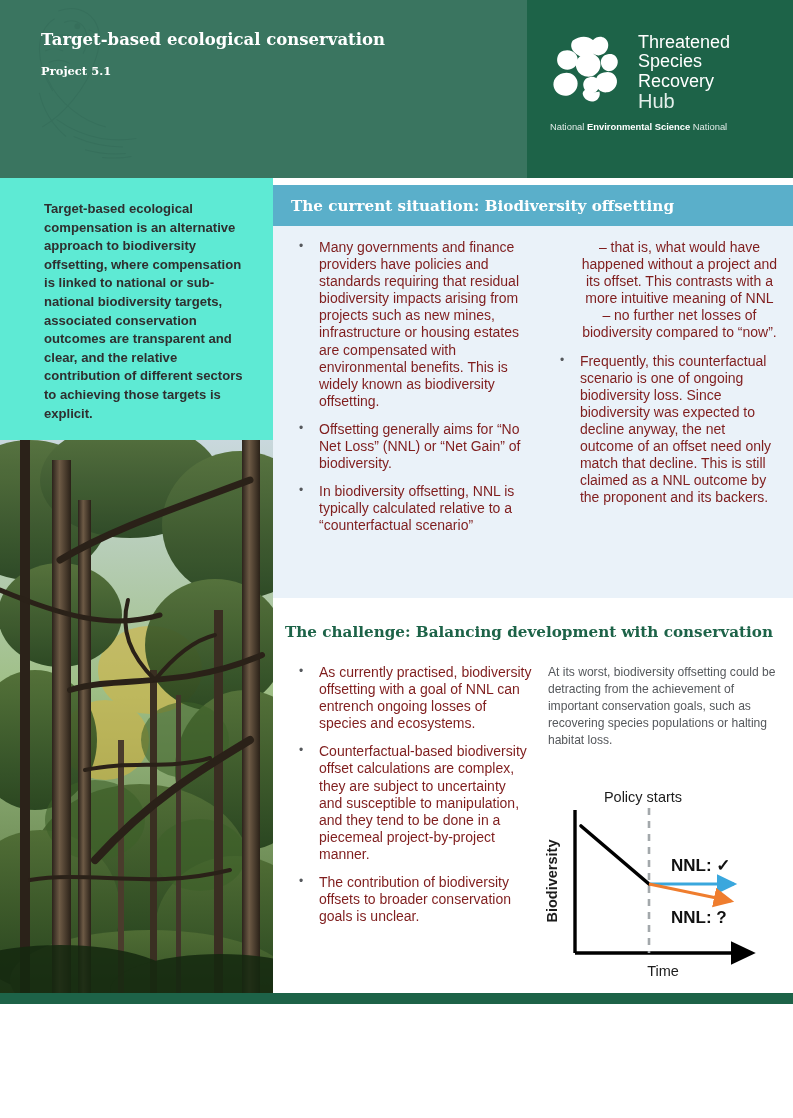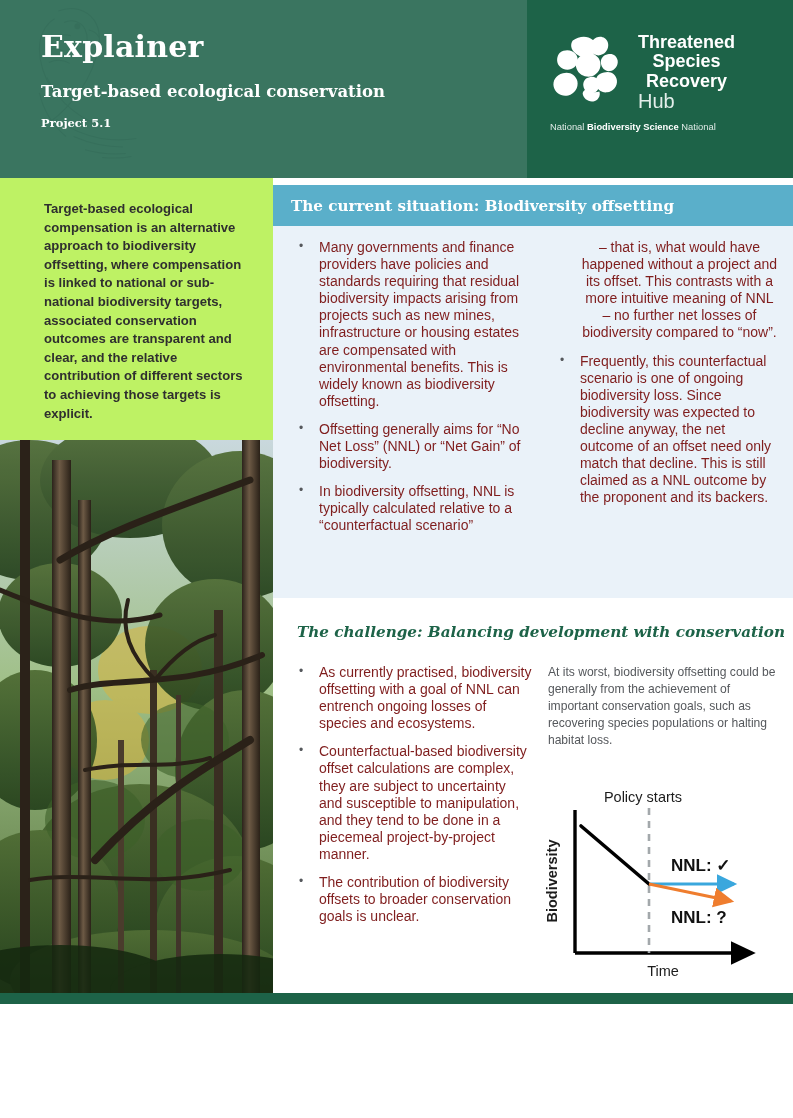--- a/index.html
+++ b/index.html
@@ -77,24 +77,23 @@
     align-items: flex-start;
   }
   .tsr-mark { width: 78px; height: 70px; flex: none; }
   .tsr-words {
     margin-left: 11px;
     color: #ffffff;
     font-family: "Liberation Sans", sans-serif;
     line-height: 1.08;
   }
   .tsr-words .w1, .tsr-words .w2, .tsr-words .w3 {
-    font-weight: bold;
+    font-weight: normal;
     font-size: 18px;
     display: block;
-    text-align: center;
   }
   .tsr-words .w4 {
     font-weight: normal;
     font-size: 20px;
     display: block;
     color: #e3eeea;
   }
   .nesp-line {
     position: absolute;
     left: 23px; top: 121px;
@@ -102,21 +101,21 @@
     color: #dfeae6;
     white-space: nowrap;
   }
   .nesp-line b { color: #ffffff; }
 
   
   .intro-block {
     position: absolute;
     left: 0; top: 178px;
     width: 273px; height: 262px;
-    background: #bef264;
+    background: #5eead4;
     box-sizing: border-box;
     padding: 22px 18px 0 44px;
   }
   .intro-text {
     font-size: 13.1px;
     line-height: 18.6px;
     font-weight: bold;
     color: #2f2f2f;
     margin: 0;
   }
@@ -151,22 +150,21 @@
     color: #ffffff;
   }
 
   .panel-green {
     position: absolute;
     left: 273px; top: 612px;
     width: 520px; height: 381px;
     background: #ffffff;
   }
   .panel-green-head {
-    padding: 11px 0 10px 24px;
-    font-style: italic;
+    padding: 11px 0 10px 12px;
   }
   .panel-green-head h2 {
     margin: 0;
     font-family: "DejaVu Serif", serif;
     font-weight: bold;
     font-size: 15.2px;
     color: #1d6348;
   }
 
   .cols {
@@ -247,21 +245,20 @@
         <path d="M70 132c14 10 30 17 47 20 12 2 25 2 37 0"></path>
         <path d="M88 150c16 7 34 11 52 11"></path>
         <path d="M100 164c14 4 29 5 43 4"></path>
         <path d="M118 172c10 1 21 1 31-1"></path>
         <path d="M58 60c6-3 13-3 19 0"></path>
         <path d="M62 72c7-3 15-3 22 1"></path>
         <path d="M66 46c6-3 13-4 19-2"></path>
       </g>
     </svg>
     <div class="header-left-text">
-      <h1 class="explainer-title">Explainer</h1>
       <div class="explainer-sub">Target-based ecological conservation</div>
       <div class="explainer-project">Project 5.1</div>
     </div>
   </div>
   <div class="header-right">
     <div class="tsr-logo-row">
       <svg class="tsr-mark" viewBox="0 0 100 92" aria-hidden="true">
         <g fill="#ffffff">
           <path d="M30 10c8-6 19-7 26-1 5 4 6 11 3 16-3 6-11 8-18 6-6-2-12-7-13-13-0.5-3 0.5-6 2-8z"></path>
           <path d="M61 6c6-3 13 0 15 6 2 6-1 13-7 16-5 3-12 1-15-4-3-6-0.5-14 7-18z"></path>
@@ -274,21 +271,21 @@
           <path d="M47 74c5 4 12 5 18 3 2 6-2 12-8 13-7 1-13-4-14-10 0-2 1-4 4-6z"></path>
         </g>
       </svg>
       <div class="tsr-words">
         <span class="w1">Threatened</span>
         <span class="w2">Species</span>
         <span class="w3">Recovery</span>
         <span class="w4">Hub</span>
       </div>
     </div>
-    <div class="nesp-line"><span>National </span><b>Biodiversity Science</b><span> National</span></div>
+    <div class="nesp-line"><span>National </span><b>Environmental Science</b><span> National</span></div>
   </div>
 </div>
 
 <div class="intro-block">
   <p class="intro-text">Target-based ecological compensation is an alternative approach to biodiversity offsetting, where compensation is linked to national or sub-national biodiversity targets, associated conservation outcomes are transparent and clear, and the relative contribution of different sectors to achieving those targets is explicit.</p>
 </div>
 
 <div class="forest-photo">
   <svg width="273" height="553" viewBox="0 0 273 553" aria-hidden="true">
     <defs>
@@ -384,21 +381,21 @@
   </div>
   <div class="cols">
     <div class="col left">
       <ul class="bullets">
         <li>As currently practised, biodiversity offsetting with a goal of NNL can entrench ongoing losses of species and ecosystems.</li>
         <li>Counterfactual-based biodiversity offset calculations are complex, they are subject to uncertainty and susceptible to manipulation, and they tend to be done in a piecemeal project-by-project manner.</li>
         <li>The contribution of biodiversity offsets to broader conservation goals is unclear.</li>
       </ul>
     </div>
     <div class="col right">
-      <p class="plain-para">At its worst, biodiversity offsetting could be generally from the achievement of important conservation goals, such as recovering species populations or halting habitat loss.</p>
+      <p class="plain-para">At its worst, biodiversity offsetting could be detracting from the achievement of important conservation goals, such as recovering species populations or halting habitat loss.</p>
     </div>
   </div>
 </div>
 
 <div class="chart-wrap">
   <svg width="245" height="195" viewBox="0 0 245 195">
     <defs>
       <marker id="arrBlue" markerWidth="7" markerHeight="7" refX="5.4" refY="3.1" orient="auto">
         <path d="M0,0 L6.4,3.1 L0,6.2 z" fill="#3aa7dd"></path>
       </marker>

